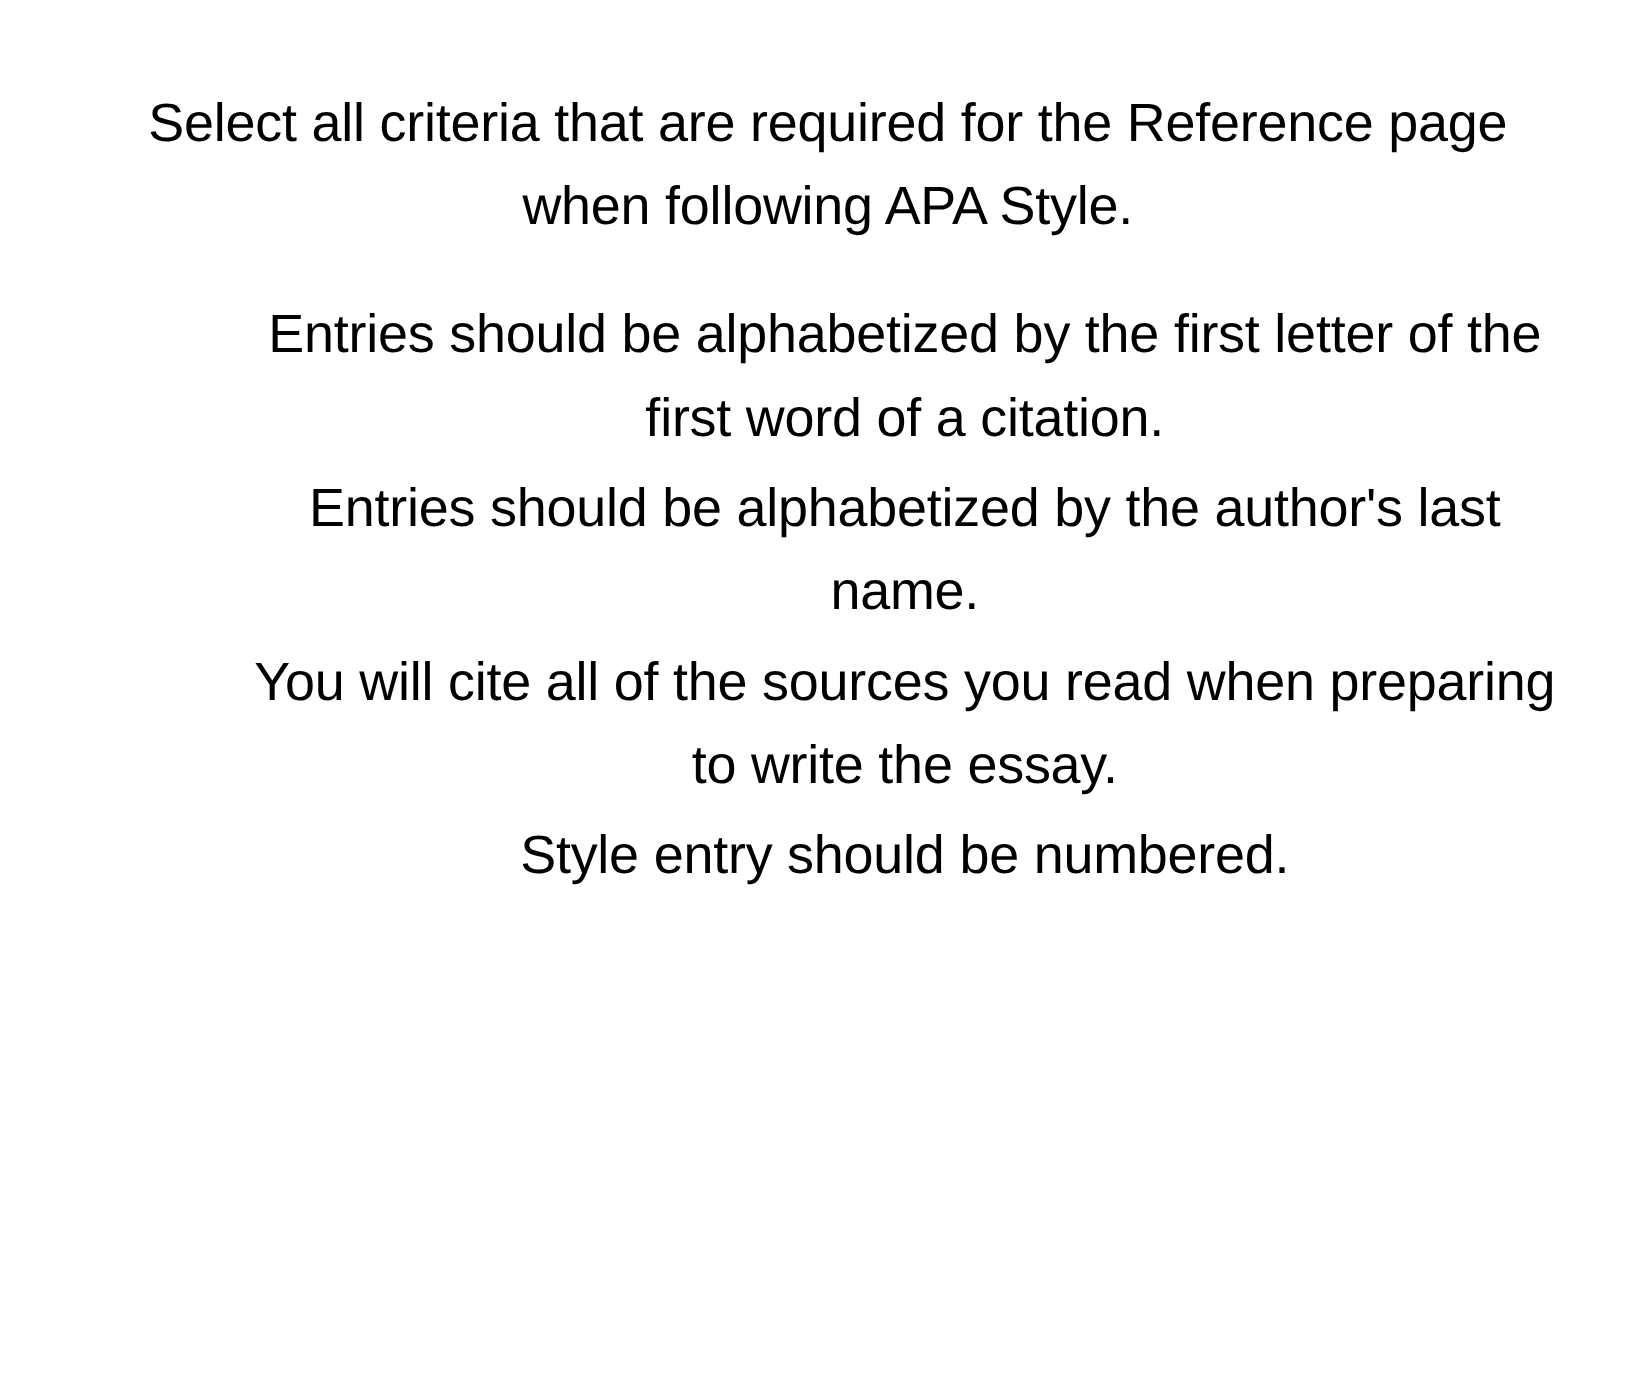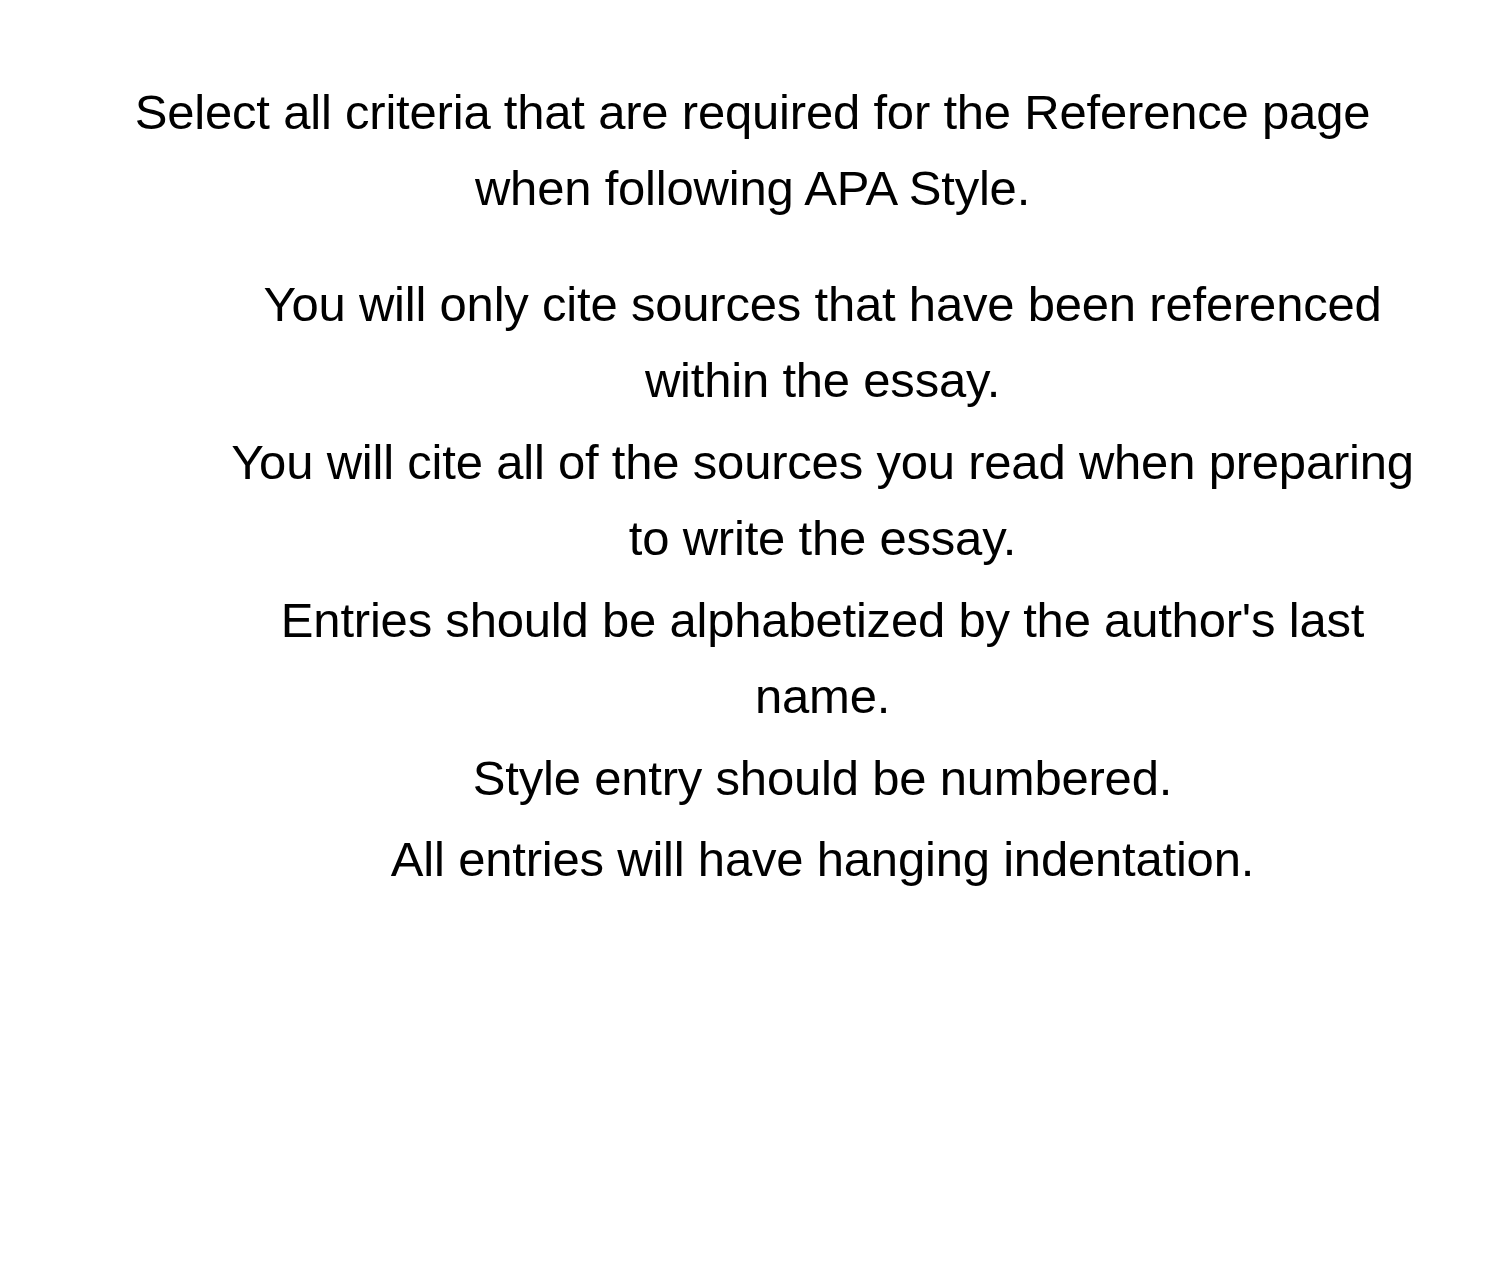--- a/index.html
+++ b/index.html
@@ -34,18 +34,17 @@
       margin-bottom: 6px;
       letter-spacing: -0.2px;
     }
   </style>
 </head>
 <body>
 
 <div class="question-prompt">Select all criteria that are required for the Reference page when following APA Style.</div>
 
 <div class="options">
-  <div class="option">You will only cite sources that have been referenced within the essay.</div>
+  <div class="option">Entries should be alphabetized by the first letter of the first word of a citation.</div>
+  <div class="option">Entries should be alphabetized by the author's last name.</div>
   <div class="option">You will cite all of the sources you read when preparing to write the essay.</div>
-  <div class="option">Entries should be alphabetized by the author's last name.</div>
   <div class="option">Style entry should be numbered.</div>
-  <div class="option">All entries will have hanging indentation.</div>
 </div>
 
 </body></html>

